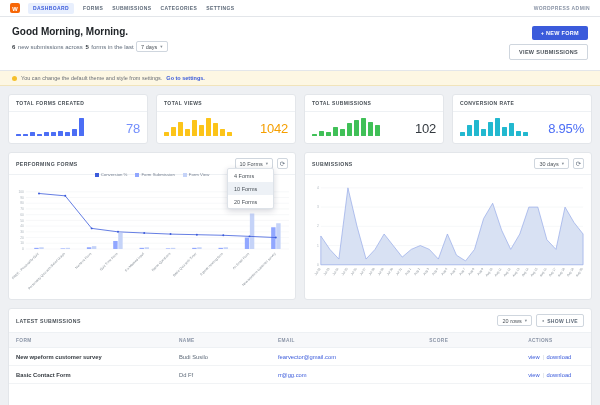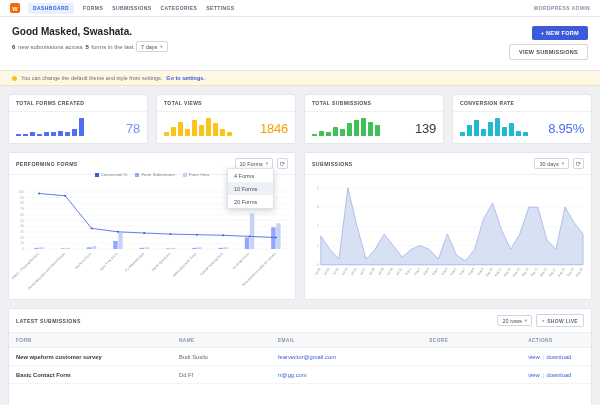--- a/index.html
+++ b/index.html
@@ -79,21 +79,21 @@
     <a class="navitem">FORMS</a>
     <a class="navitem">SUBMISSIONS</a>
     <a class="navitem">CATEGORIES</a>
     <a class="navitem">SETTINGS</a>
   </nav>
   <span class="nav-right">WORDPRESS ADMIN</span>
 </header>
 
 <section class="hero">
   <div>
-    <h1>Good Masked, Swashata.</h1>
+    <h1>Good Morning, Morning.</h1>
     <div class="hero-sub">
       <b>6</b>
       <span>new submissions across</span>
       <b>5</b>
       <span>forms in the last</span>
       <span class="select">
         <span>7 days</span>
         <span class="caret">▾</span>
       </span>
     </div>
@@ -139,39 +139,39 @@
             <div class="spark-bar" style="height: 50%; background: rgb(252, 196, 25);"></div>
             <div class="spark-bar" style="height: 80%; background: rgb(252, 196, 25);"></div>
             <div class="spark-bar" style="height: 40%; background: rgb(252, 196, 25);"></div>
             <div class="spark-bar" style="height: 90%; background: rgb(252, 196, 25);"></div>
             <div class="spark-bar" style="height: 60%; background: rgb(252, 196, 25);"></div>
             <div class="spark-bar" style="height: 100%; background: rgb(252, 196, 25);"></div>
             <div class="spark-bar" style="height: 70%; background: rgb(252, 196, 25);"></div>
             <div class="spark-bar" style="height: 40%; background: rgb(252, 196, 25);"></div>
             <div class="spark-bar" style="height: 20%; background: rgb(252, 196, 25);"></div>
           </div>
-        <div class="stat-value" style="color: rgb(245, 159, 0);">1846</div>
+        <div class="stat-value" style="color: rgb(245, 159, 0);">1042</div>
       </div>
     </div>
     <div class="card">
       <div class="card-title">TOTAL SUBMISSIONS</div>
       <div class="card-body">
         <div class="spark">
             <div class="spark-bar" style="height: 10%; background: rgb(64, 192, 87);"></div>
             <div class="spark-bar" style="height: 30%; background: rgb(64, 192, 87);"></div>
             <div class="spark-bar" style="height: 20%; background: rgb(64, 192, 87);"></div>
             <div class="spark-bar" style="height: 50%; background: rgb(64, 192, 87);"></div>
             <div class="spark-bar" style="height: 40%; background: rgb(64, 192, 87);"></div>
             <div class="spark-bar" style="height: 70%; background: rgb(64, 192, 87);"></div>
             <div class="spark-bar" style="height: 90%; background: rgb(64, 192, 87);"></div>
             <div class="spark-bar" style="height: 100%; background: rgb(64, 192, 87);"></div>
             <div class="spark-bar" style="height: 80%; background: rgb(64, 192, 87);"></div>
             <div class="spark-bar" style="height: 60%; background: rgb(64, 192, 87);"></div>
           </div>
-        <div class="stat-value" style="color: rgb(52, 58, 64);">139</div>
+        <div class="stat-value" style="color: rgb(52, 58, 64);">102</div>
       </div>
     </div>
     <div class="card">
       <div class="card-title">CONVERSION RATE</div>
       <div class="card-body">
         <div class="spark">
             <div class="spark-bar" style="height: 20%; background: rgb(34, 184, 207);"></div>
             <div class="spark-bar" style="height: 60%; background: rgb(34, 184, 207);"></div>
             <div class="spark-bar" style="height: 90%; background: rgb(34, 184, 207);"></div>
             <div class="spark-bar" style="height: 40%; background: rgb(34, 184, 207);"></div>

